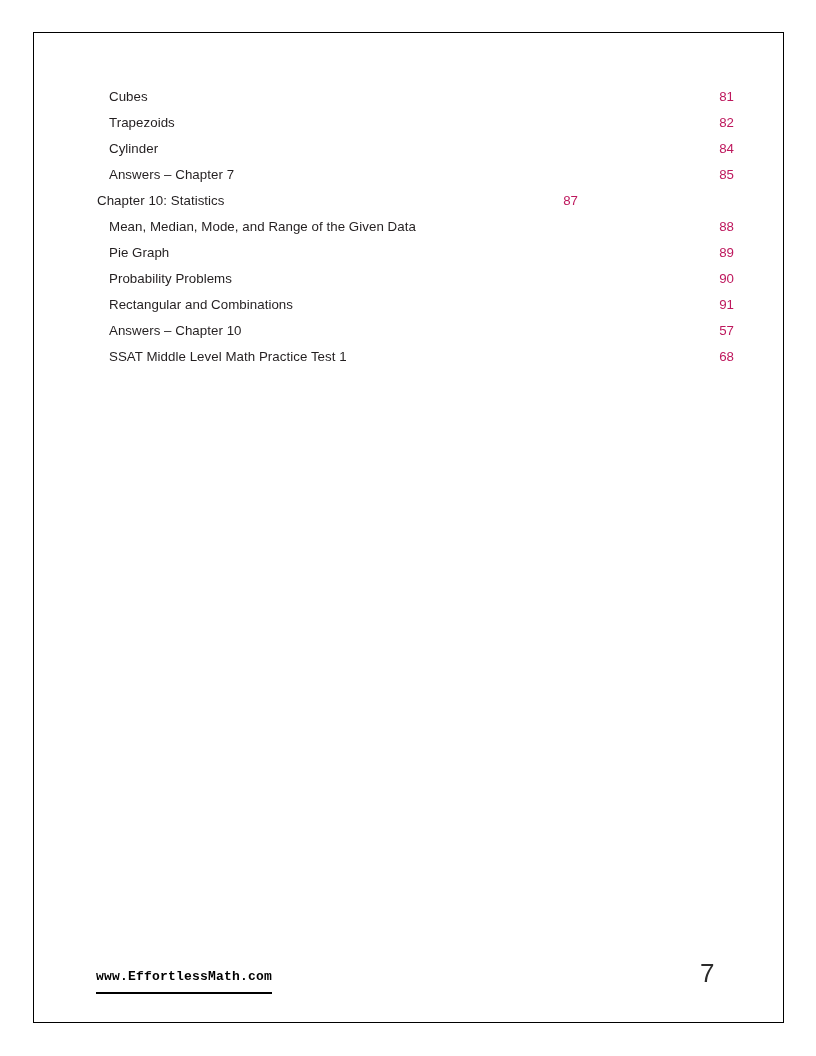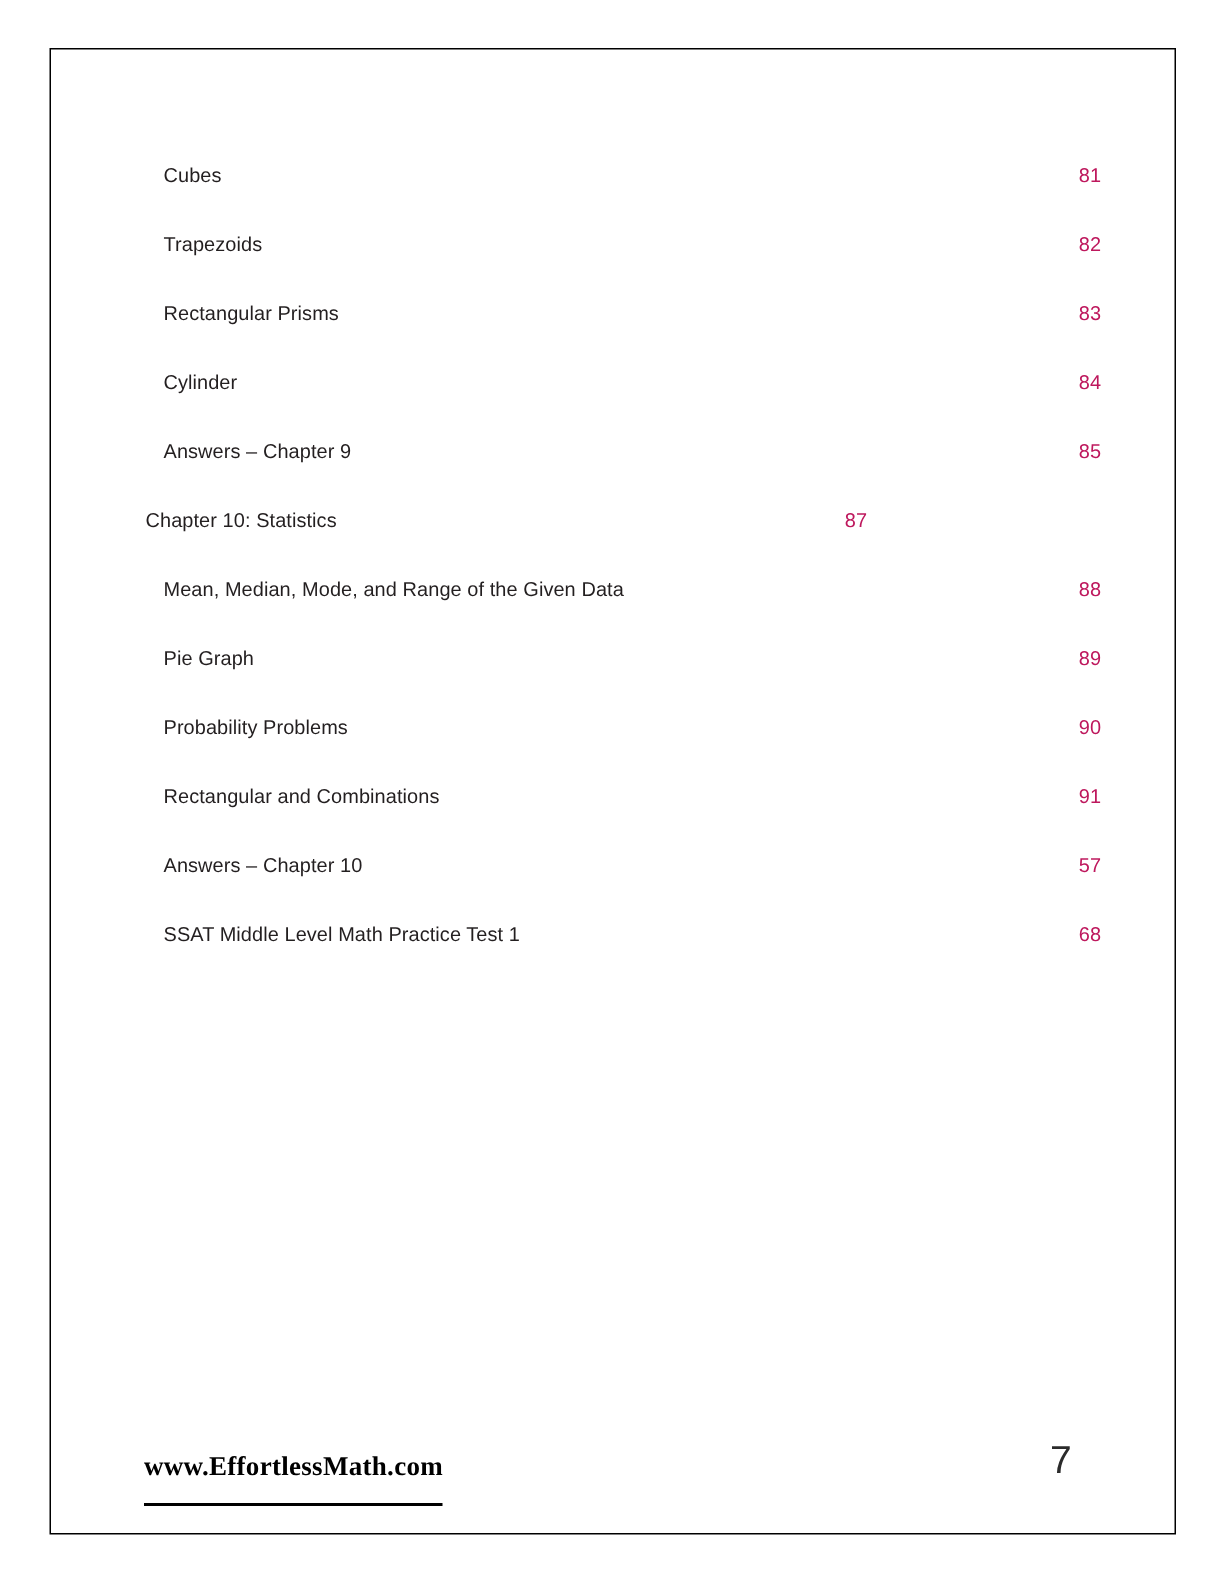--- a/index.html
+++ b/index.html
@@ -34,21 +34,20 @@
   }
 
   .toc-entry {
     display: flex;
     align-items: baseline;
     height: 26px;
     font-size: 13.3px;
     color: #231f20;
     white-space: nowrap;
     overflow: hidden;
-    margin-top: 20px;
   }
 
   
   .toc-entry.level-1 { padding-left: 1px; }
   .toc-entry.level-2 { padding-left: 13px; }
 
   .entry-title {
     flex: 0 0 auto;
     letter-spacing: 0.05px;
   }
@@ -103,27 +102,27 @@
     left: 62px;
     right: 30px;
     top: 925px;
     height: 50px;
   }
 
   .footer-url {
     position: absolute;
     left: 0;
     top: 11px;
-    font-family: Liberation Serif, serif;
-    font-size: 18px;
+    font-family: Liberation Mono, monospace;
+    font-size: 13px;
     font-weight: bold;
     color: #000000;
     letter-spacing: 0.2px;
     border-bottom: 2.4px solid #000000;
-    padding-bottom: 17px;
+    padding-bottom: 7px;
     line-height: 16px;
   }
 
   .footer-pageno {
     position: absolute;
     left: 604px;
     top: 0px;
     font-size: 26px;
     color: #2b2b2b;
     font-weight: 400;
@@ -139,31 +138,26 @@
         <span class="entry-title">Cubes</span>
         <span class="leader"></span>
         <span class="entry-page">81</span>
       </div>
       <div class="toc-entry level-2 full">
         <span class="entry-title">Trapezoids</span>
         <span class="leader"></span>
         <span class="entry-page">82</span>
       </div>
       <div class="toc-entry level-2 full">
-        <span class="entry-title">Rectangular Prisms</span>
-        <span class="leader"></span>
-        <span class="entry-page">83</span>
-      </div>
-      <div class="toc-entry level-2 full">
         <span class="entry-title">Cylinder</span>
         <span class="leader"></span>
         <span class="entry-page">84</span>
       </div>
       <div class="toc-entry level-2 full">
-        <span class="entry-title">Answers – Chapter 9</span>
+        <span class="entry-title">Answers – Chapter 7</span>
         <span class="leader"></span>
         <span class="entry-page">85</span>
       </div>
       <div class="toc-entry level-1 short">
         <span class="entry-title">Chapter 10:  Statistics</span>
         <span class="leader"></span>
         <span class="entry-page">87</span>
       </div>
       <div class="toc-entry level-2 full">
         <span class="entry-title">Mean, Median, Mode, and Range of the Given Data</span>

